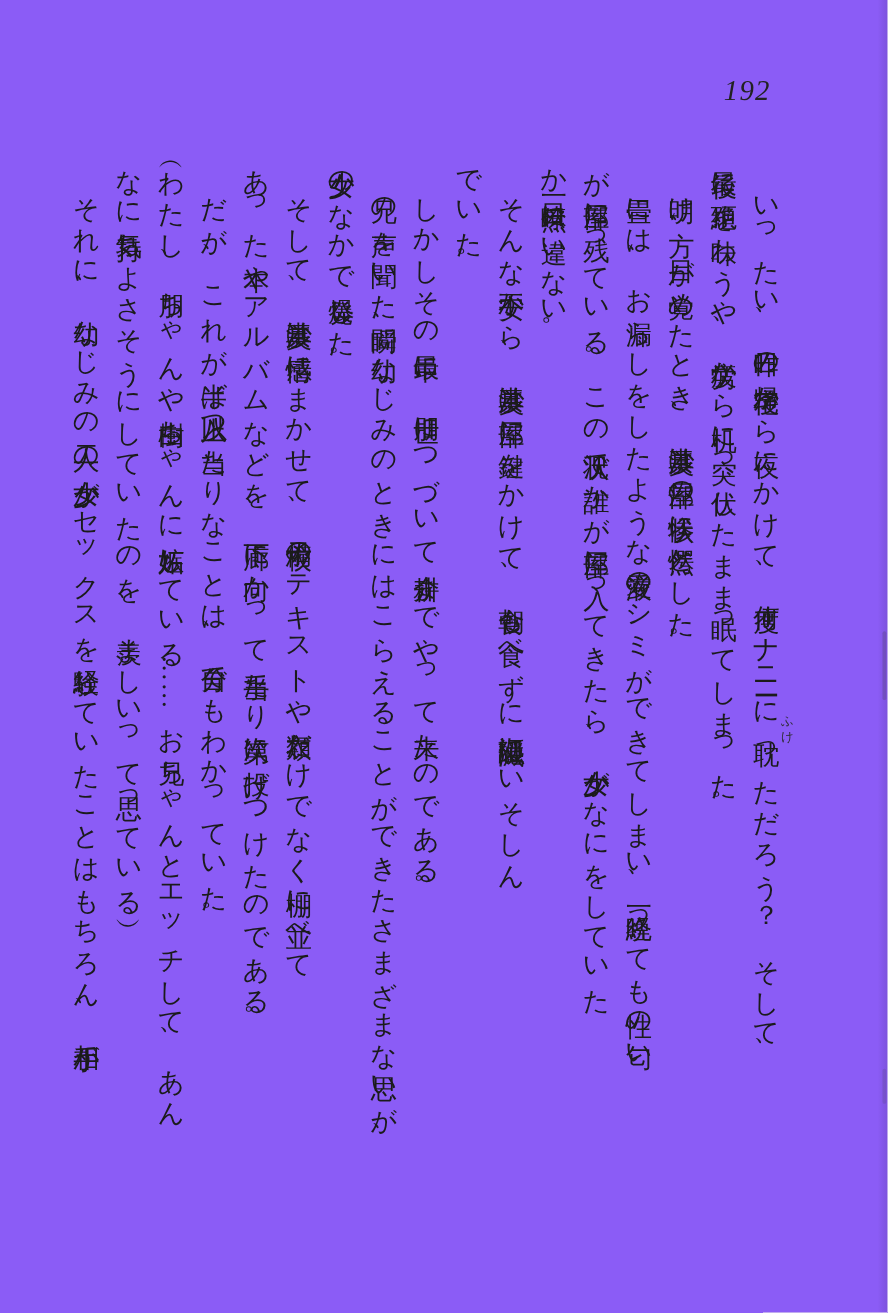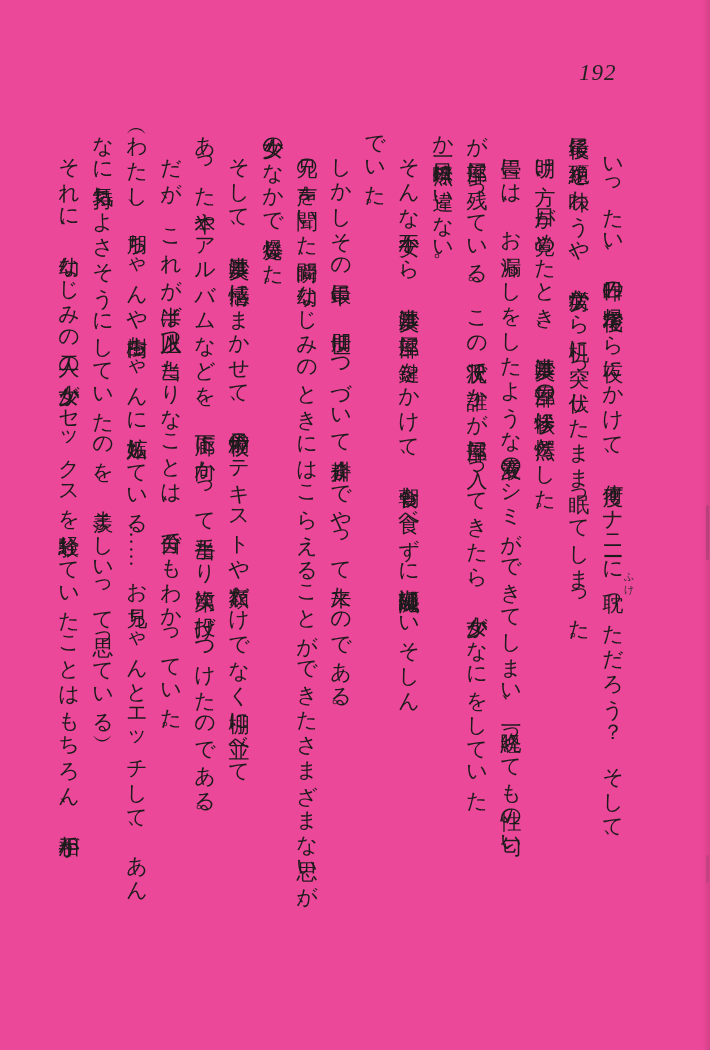--- a/index.html
+++ b/index.html
@@ -4,21 +4,21 @@
 <style>
   html, body {
     margin: 0;
     padding: 0;
     background: #e9e9e9;
   }
   .book-page {
     position: relative;
     width: 710px;
     height: 1050px;
-    background: #ec4899;
+    background: #8b5cf6;
     overflow: hidden;
     font-family: "Liberation Serif", "DejaVu Serif", serif;
   }
   .page-number {
     position: absolute;
     top: 60px;
     left: 579px;
     font-style: italic;
     font-size: 23px;
     letter-spacing: 1px;

